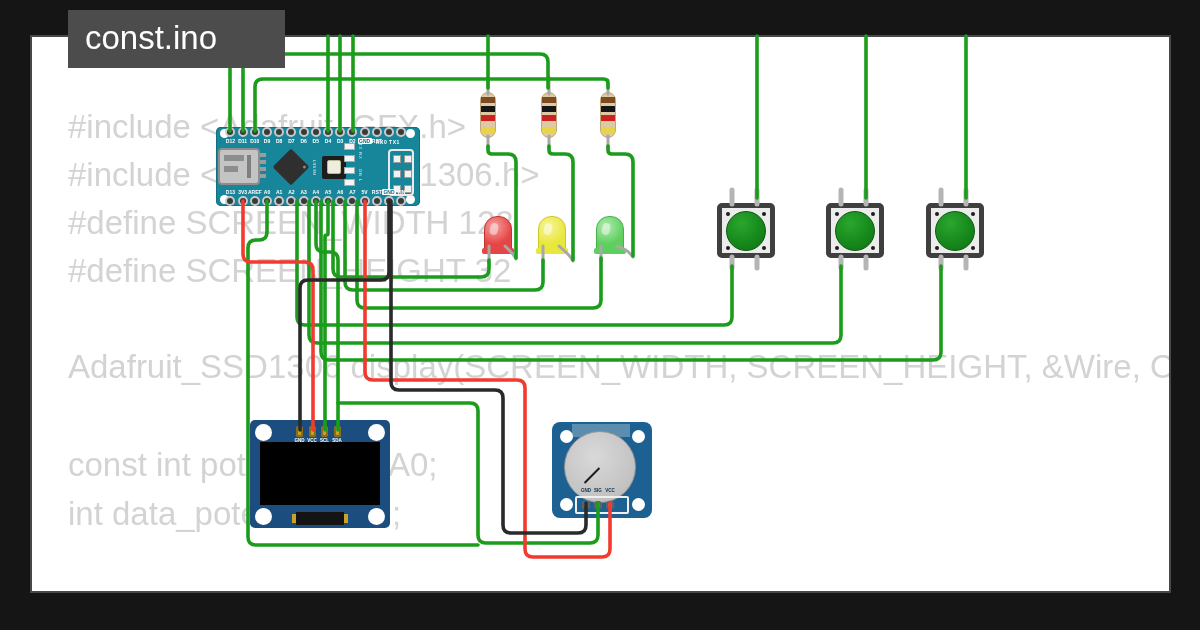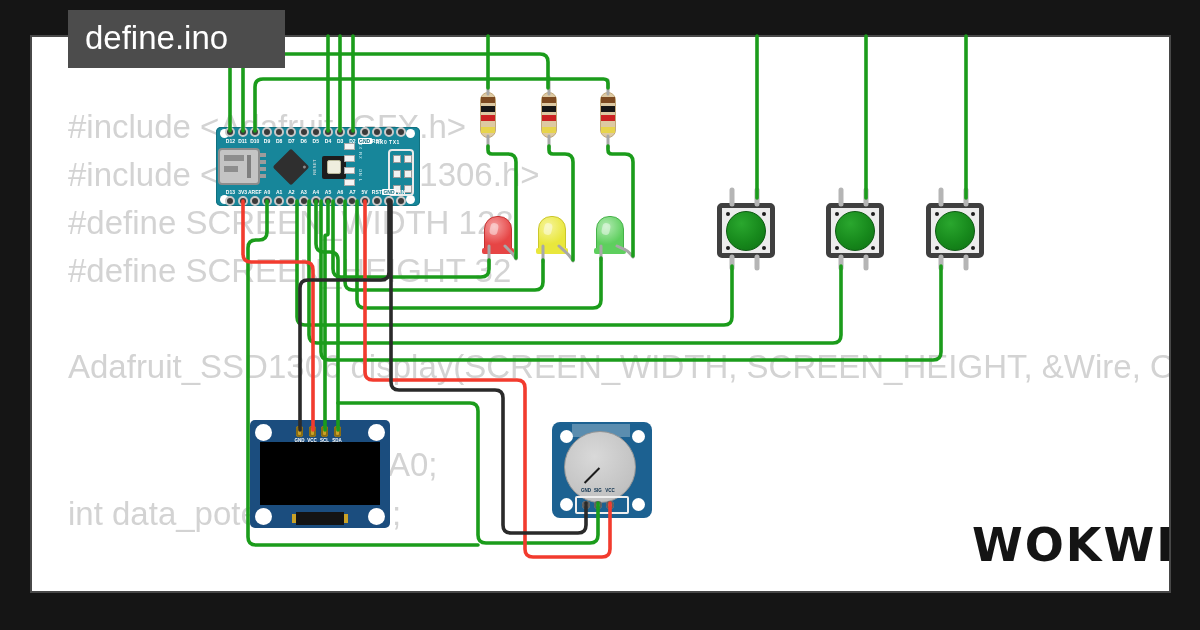--- a/index.html
+++ b/index.html
@@ -93,20 +93,21 @@
 
 <div id="frame">
   <div id="canvas-bg"></div>
 
   <div id="codewrap">
     <div class="code-line" style="top:71px">#include &lt;Adafruit_GFX.h&gt;</div>
     <div class="code-line" style="top:119px">#include &lt;Adafruit_SSD1306.h&gt;</div>
     <div class="code-line" style="top:167px">#define SCREEN_WIDTH 128</div>
     <div class="code-line" style="top:215px">#define SCREEN_HEIGHT 32</div>
     <div class="code-line" style="top:311px">Adafruit_SSD1306 display(SCREEN_WIDTH, SCREEN_HEIGHT, &amp;Wire, OL</div>
+    <div class="code-line" style="top:409px">const int pot</div>
     <div class="code-frag" style="left:356px;top:409px">A0;</div>
     <div class="code-line" style="top:458px">int data_pote</div>
     <div class="code-frag" style="left:360px;top:458px">;</div>
   </div>
 
   <svg id="wires" width="1200" height="630">
       <path d="M488 80L488 94" stroke="#a8a8a8" stroke-width="3" fill="none" stroke-linecap="round"></path>
       <path d="M488 136L488 148" stroke="#a8a8a8" stroke-width="3" fill="none" stroke-linecap="round"></path>
       <path d="M549 77L549 94" stroke="#a8a8a8" stroke-width="3" fill="none" stroke-linecap="round"></path>
       <path d="M549 136L549 148" stroke="#a8a8a8" stroke-width="3" fill="none" stroke-linecap="round"></path>
@@ -337,16 +338,15 @@
         <div class="potpin" style="left: 30px;"></div>
         <div class="potlbl" style="left: 26px;">GND</div>
         <div class="potpin" style="left: 42px;"></div>
         <div class="potlbl" style="left: 38px;">SIG</div>
         <div class="potpin" style="left: 54px;"></div>
         <div class="potlbl" style="left: 50px;">VCC</div>
       </div>
   </div>
 
   <div id="sketch-tab">
-    <span>define.ino</span>
+    <span>const.ino</span>
   </div>
-  <div id="logo">WOKWI</div>
 </div>
 
 </body></html>

